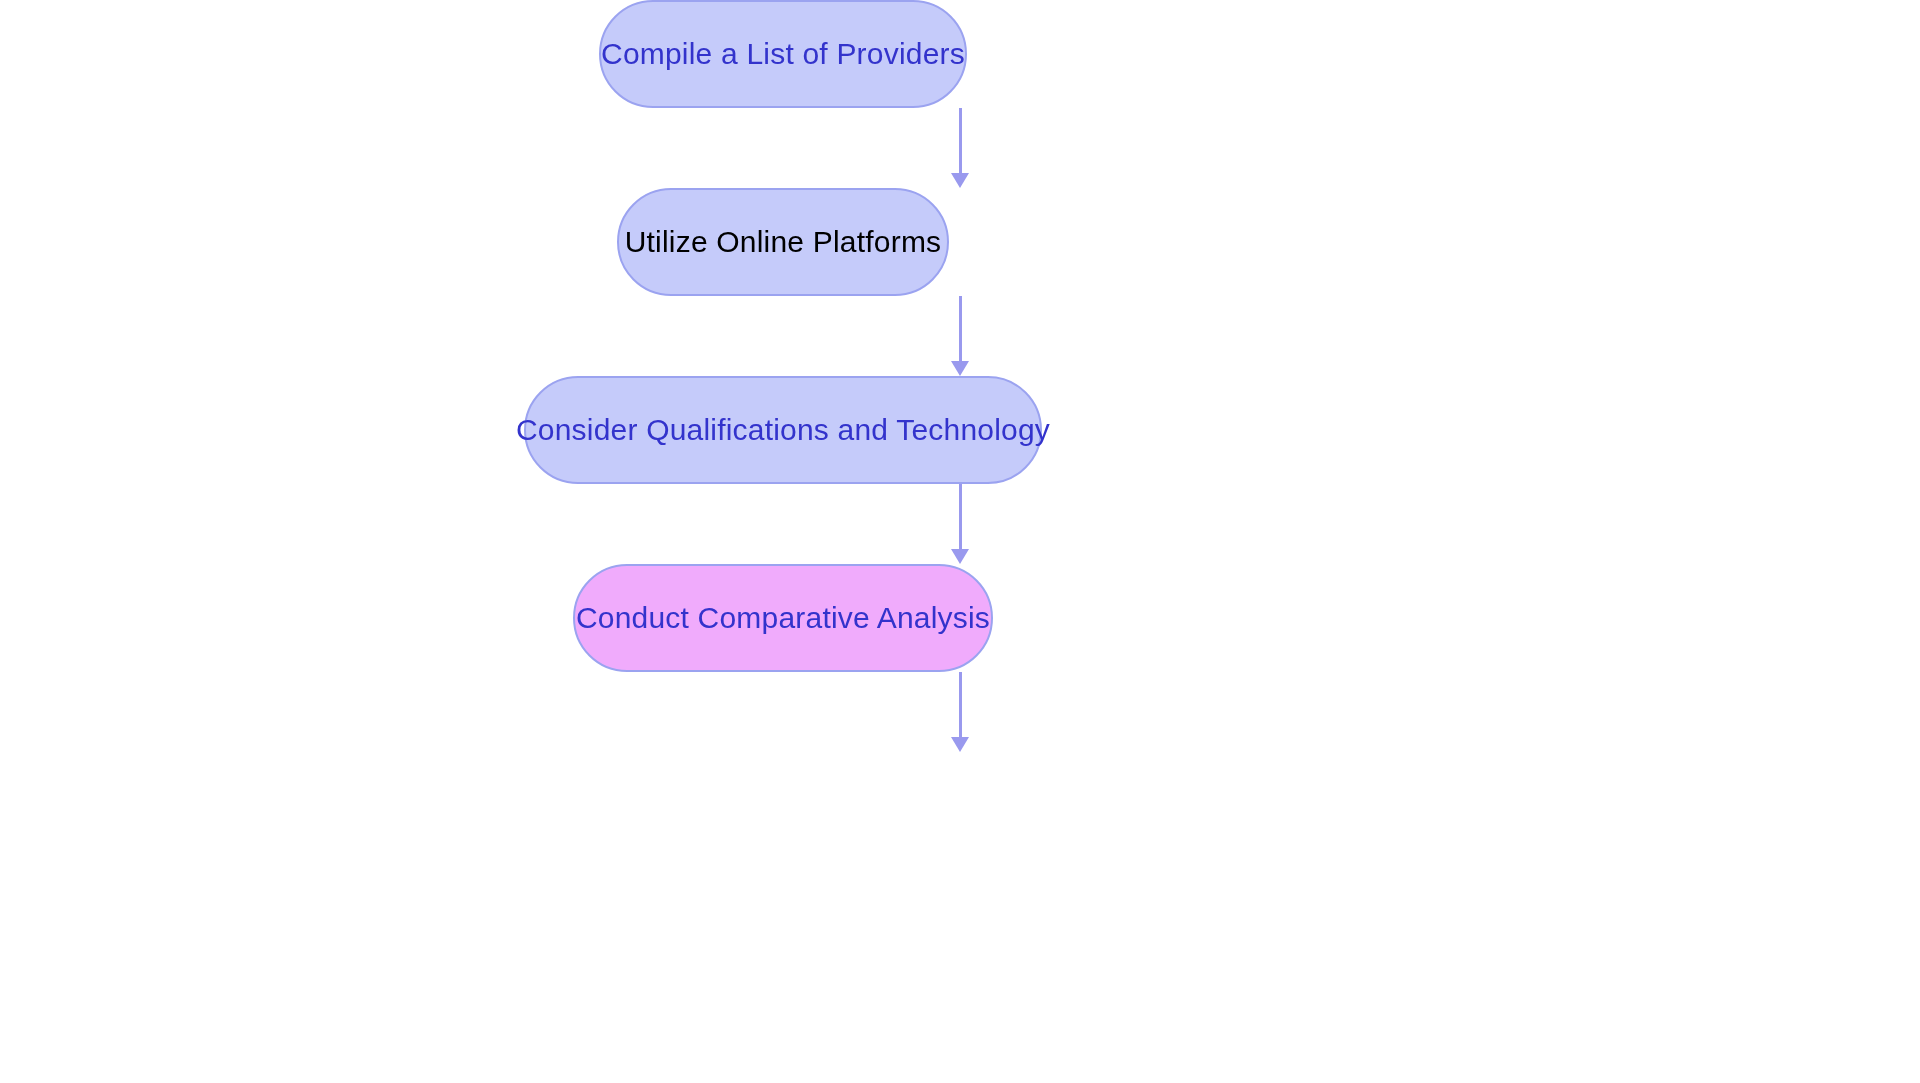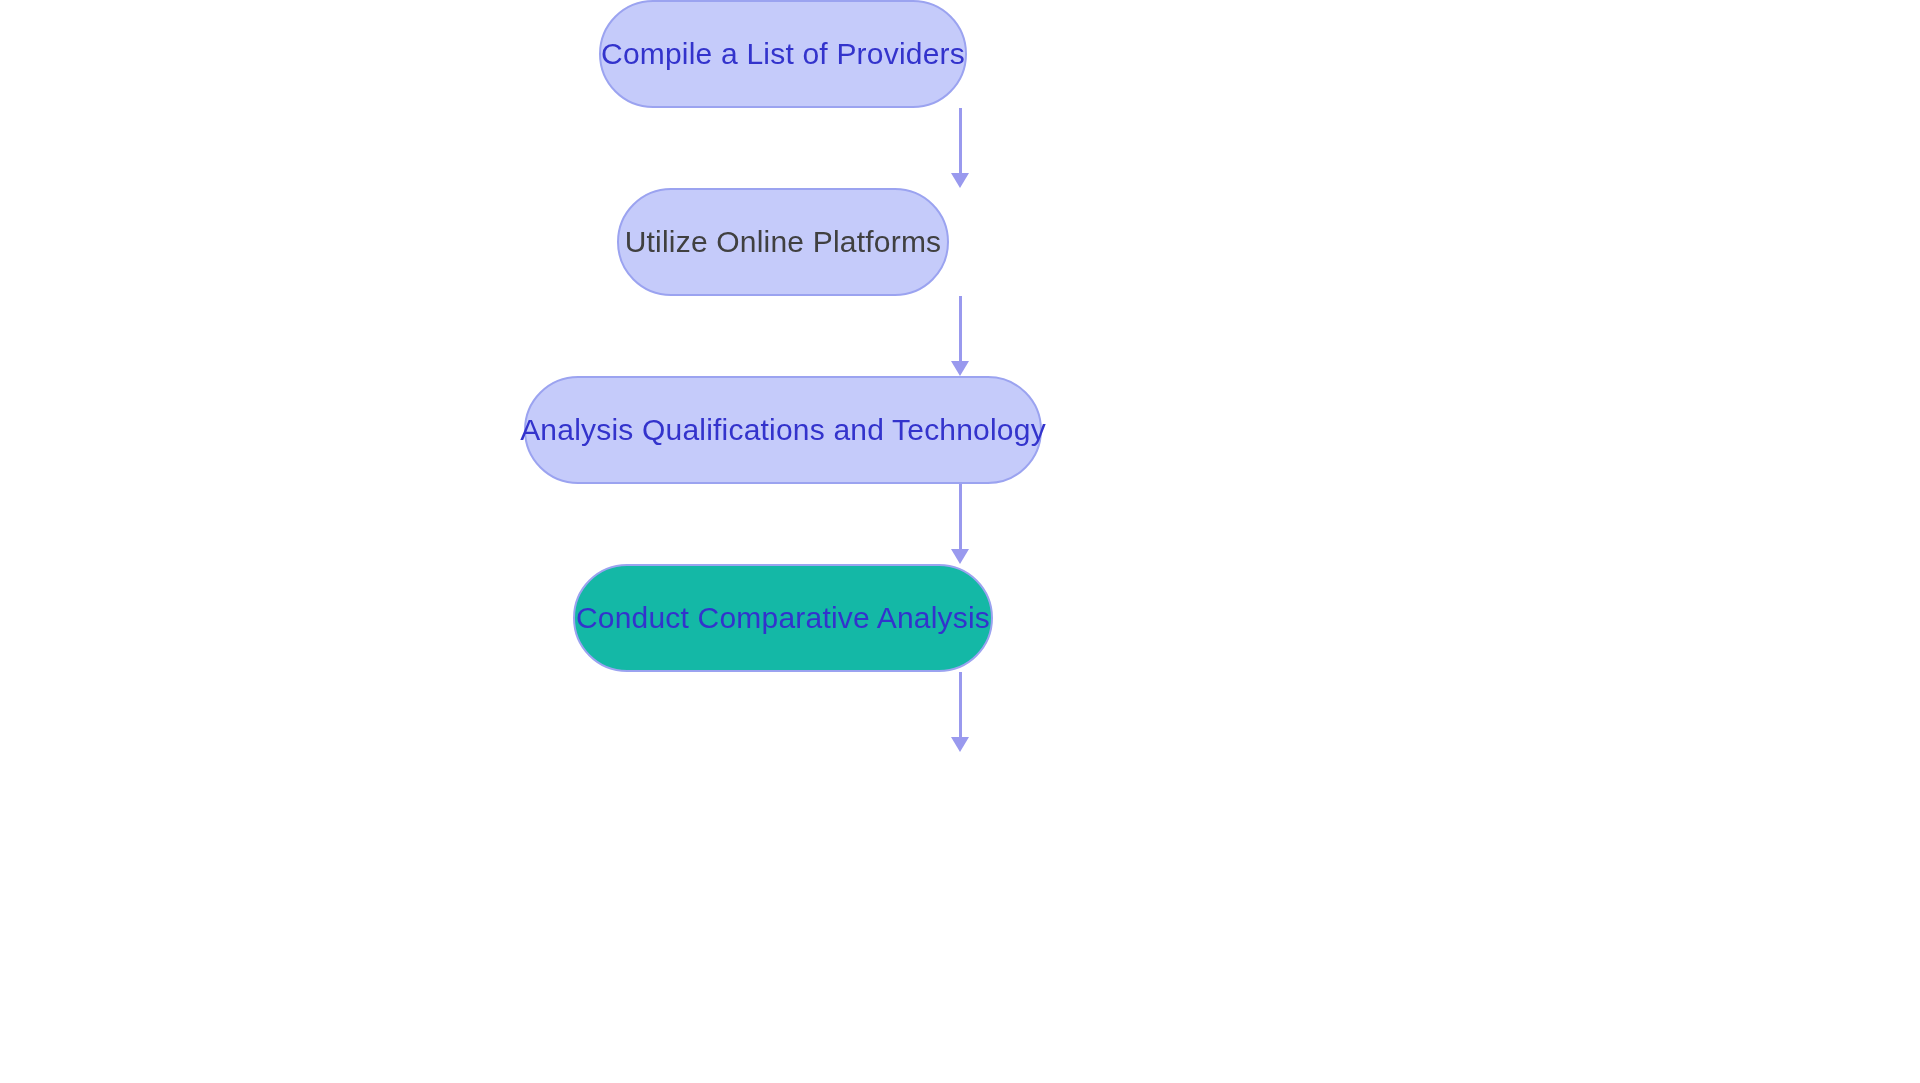--- a/index.html
+++ b/index.html
@@ -85,43 +85,43 @@
         <span class="node-label">Compile a List of Providers</span>
       </div>
     </div>
 
     <div class="connector" style="height: 80px;">
       <div class="line" style="background: rgb(153, 153, 238);"></div>
       <div class="head" style="border-top-color: rgb(153, 153, 238);"></div>
     </div>
 
     <div class="step">
-      <div class="node" style="width: 332px; height: 108px; font-size: 30px; background: rgb(197, 203, 250); border-color: rgb(155, 163, 240); color: #404040;">
+      <div class="node" style="width: 332px; height: 108px; font-size: 30px; background: rgb(197, 203, 250); border-color: rgb(155, 163, 240); color: #000000;">
         <span class="node-label">Utilize Online Platforms</span>
       </div>
     </div>
 
     <div class="connector" style="height: 80px;">
       <div class="line" style="background: rgb(153, 153, 238);"></div>
       <div class="head" style="border-top-color: rgb(153, 153, 238);"></div>
     </div>
 
     <div class="step">
       <div class="node" style="width: 518px; height: 108px; font-size: 30px; background: rgb(197, 203, 250); border-color: rgb(155, 163, 240); color: rgb(51, 51, 204);">
-        <span class="node-label">Analysis Qualifications and Technology</span>
+        <span class="node-label">Consider Qualifications and Technology</span>
       </div>
     </div>
 
     <div class="connector" style="height: 80px;">
       <div class="line" style="background: rgb(153, 153, 238);"></div>
       <div class="head" style="border-top-color: rgb(153, 153, 238);"></div>
     </div>
 
     <div class="step">
-      <div class="node" style="width: 420px; height: 108px; font-size: 30px; background: #14b8a6; border-color: rgb(155, 163, 240); color: rgb(51, 51, 204);">
+      <div class="node" style="width: 420px; height: 108px; font-size: 30px; background: #f0abfc; border-color: rgb(155, 163, 240); color: rgb(51, 51, 204);">
         <span class="node-label">Conduct Comparative Analysis</span>
       </div>
     </div>
 
     <div class="connector" style="height: 80px;">
       <div class="line" style="background: rgb(153, 153, 238);"></div>
       <div class="head" style="border-top-color: rgb(153, 153, 238);"></div>
     </div>
 
 

